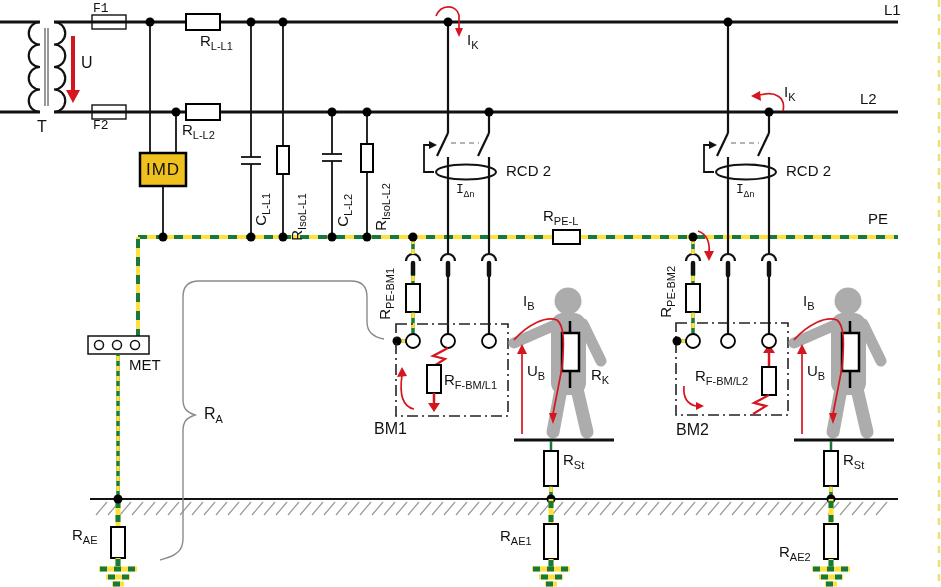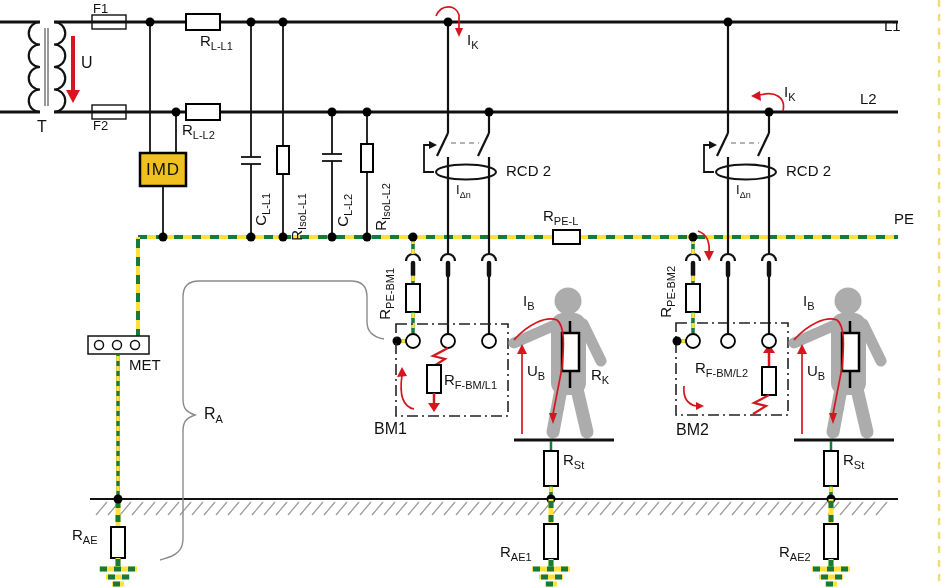--- a/index.html
+++ b/index.html
@@ -2,21 +2,21 @@
 <html><head>
 <meta charset="utf-8">
 <style>
   html,body{margin:0;padding:0;background:#fff;}
   .canvas{position:relative;width:941px;height:587px;background:#fff;overflow:hidden;
           font-family:"Liberation Sans",sans-serif;}
   .canvas svg{position:absolute;left:0;top:0;}
   .lbl{position:absolute;font-family:"Liberation Sans",sans-serif;font-size:15px;
        line-height:1.05;color:#111;white-space:nowrap;}
   .lbl sub{font-size:11px;line-height:0;}
-  .sm{font-size:13px;}
+  .sm{font-size:13px;font-family:Liberation Mono, monospace;}
   .lg{font-size:16px;}
   .rot{transform:rotate(-90deg);transform-origin:0 100%;}
   .imdlbl{position:absolute;left:140px;top:160px;width:46px;text-align:center;
           font-size:17px;color:#111;letter-spacing:1px;}
   
   .wire{stroke:#111;stroke-width:1.8;fill:none;}
   .wire2{stroke:#111;stroke-width:2.2;fill:none;}
   .bus{stroke:#111;stroke-width:3;fill:none;}
   .res{fill:#fff;stroke:#000;stroke-width:2;}
   .dot{fill:#000;}
@@ -339,23 +339,23 @@
       <line class="eb" x1="532" y1="569" x2="570" y2="569"></line>
           <line class="edh" x1="533" y1="569" x2="570" y2="569"></line>
       <line class="eb" x1="539" y1="577" x2="563" y2="577"></line>
           <line class="edh" x1="541" y1="577" x2="563" y2="577"></line>
       <line class="eb" x1="545" y1="584" x2="557" y2="584"></line>
           <line class="edh" x1="546" y1="584" x2="557" y2="584"></line>
     </g>
   </g>
     </svg>
 
-<div class="lbl" style="left:884px;top:18px"><span>L1</span></div>
+<div class="lbl" style="left:884px;top:2px"><span>L1</span></div>
 <div class="lbl" style="left:860px;top:91px"><span>L2</span></div>
-<div class="lbl" style="left:894px;top:211px"><span>PE</span></div>
+<div class="lbl" style="left:868px;top:211px"><span>PE</span></div>
 <div class="lbl lg" style="left:37px;top:119px"><span>T</span></div>
 <div class="lbl sm" style="left:93px;top:2px"><span>F1</span></div>
 <div class="lbl sm" style="left:93px;top:119px"><span>F2</span></div>
 <div class="lbl lg" style="left:81px;top:55px"><span>U</span></div>
 <div class="imdlbl"><span>IMD</span></div>
 
 <div class="lbl" style="left:200px;top:33px"><span>R</span><sub>L-L1</sub></div>
 <div class="lbl" style="left:182px;top:122px"><span>R</span><sub>L-L2</sub></div>
 
 <div class="lbl rot" style="left:269px;top:210px"><span>C</span><sub>L-L1</sub></div>
@@ -375,27 +375,27 @@
 <div class="lbl" style="left:129px;top:357px"><span>MET</span></div>
 <div class="lbl lg" style="left:204px;top:406px"><span>R</span><sub>A</sub></div>
 
 <div class="lbl rot" style="left:393px;top:304px"><span>R</span><sub>PE-BM1</sub></div>
 <div class="lbl rot" style="left:674px;top:302px"><span>R</span><sub>PE-BM2</sub></div>
 
 <div class="lbl lg" style="left:374px;top:421px"><span>BM1</span></div>
 <div class="lbl lg" style="left:676px;top:422px"><span>BM2</span></div>
 
 <div class="lbl" style="left:444px;top:372px"><span>R</span><sub>F-BM/L1</sub></div>
-<div class="lbl" style="left:695px;top:360px"><span>R</span><sub>F-BM/L2</sub></div>
+<div class="lbl" style="left:695px;top:368px"><span>R</span><sub>F-BM/L2</sub></div>
 
 <div class="lbl" style="left:523px;top:293px"><span>I</span><sub>B</sub></div>
 <div class="lbl" style="left:803px;top:293px"><span>I</span><sub>B</sub></div>
 <div class="lbl" style="left:527px;top:363px"><span>U</span><sub>B</sub></div>
 <div class="lbl" style="left:807px;top:363px"><span>U</span><sub>B</sub></div>
 <div class="lbl" style="left:591px;top:367px"><span>R</span><sub>K</sub></div>
 
 <div class="lbl" style="left:563px;top:452px"><span>R</span><sub>St</sub></div>
 <div class="lbl" style="left:843px;top:452px"><span>R</span><sub>St</sub></div>
 
 <div class="lbl" style="left:72px;top:527px"><span>R</span><sub>AE</sub></div>
-<div class="lbl" style="left:500px;top:544px"><span>R</span><sub>AE1</sub></div>
+<div class="lbl" style="left:500px;top:528px"><span>R</span><sub>AE1</sub></div>
 <div class="lbl" style="left:779px;top:544px"><span>R</span><sub>AE2</sub></div>
 </div>
 
 </body></html>

